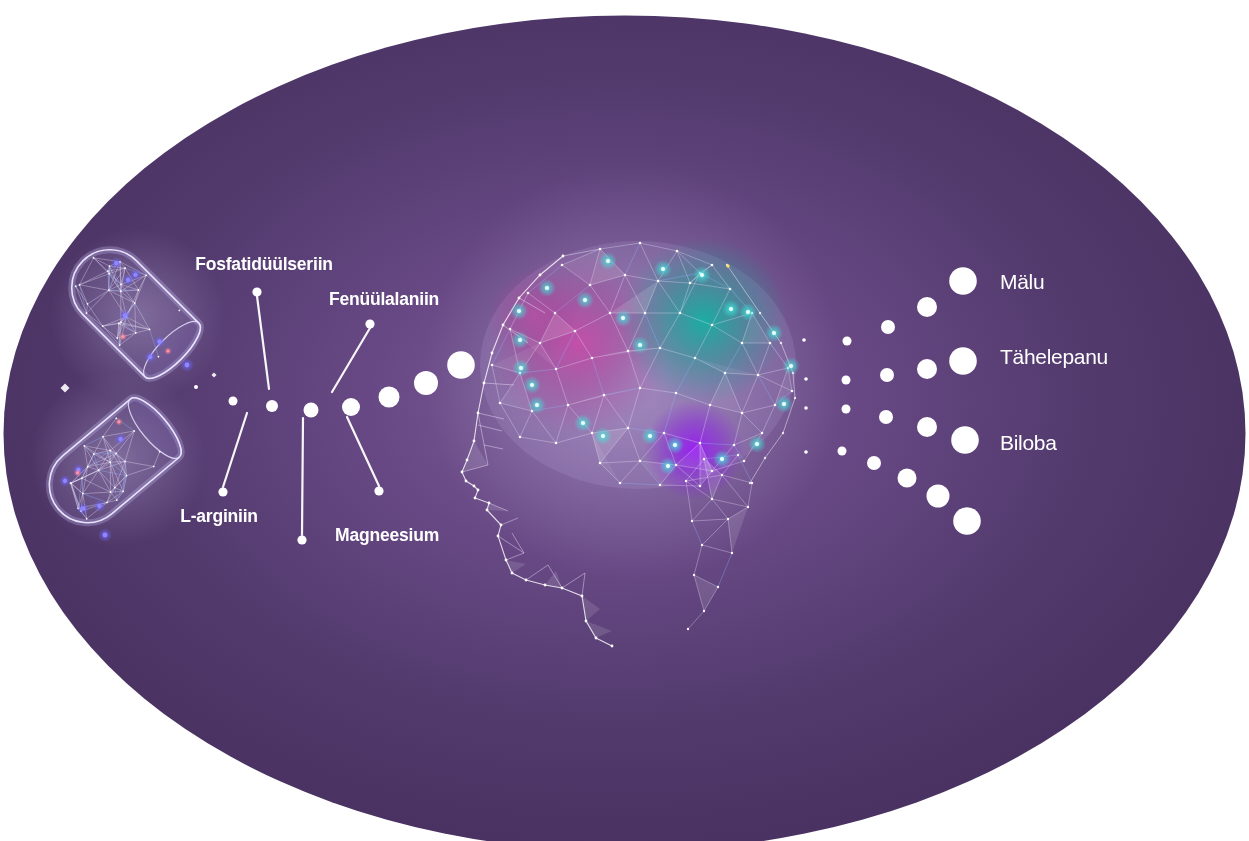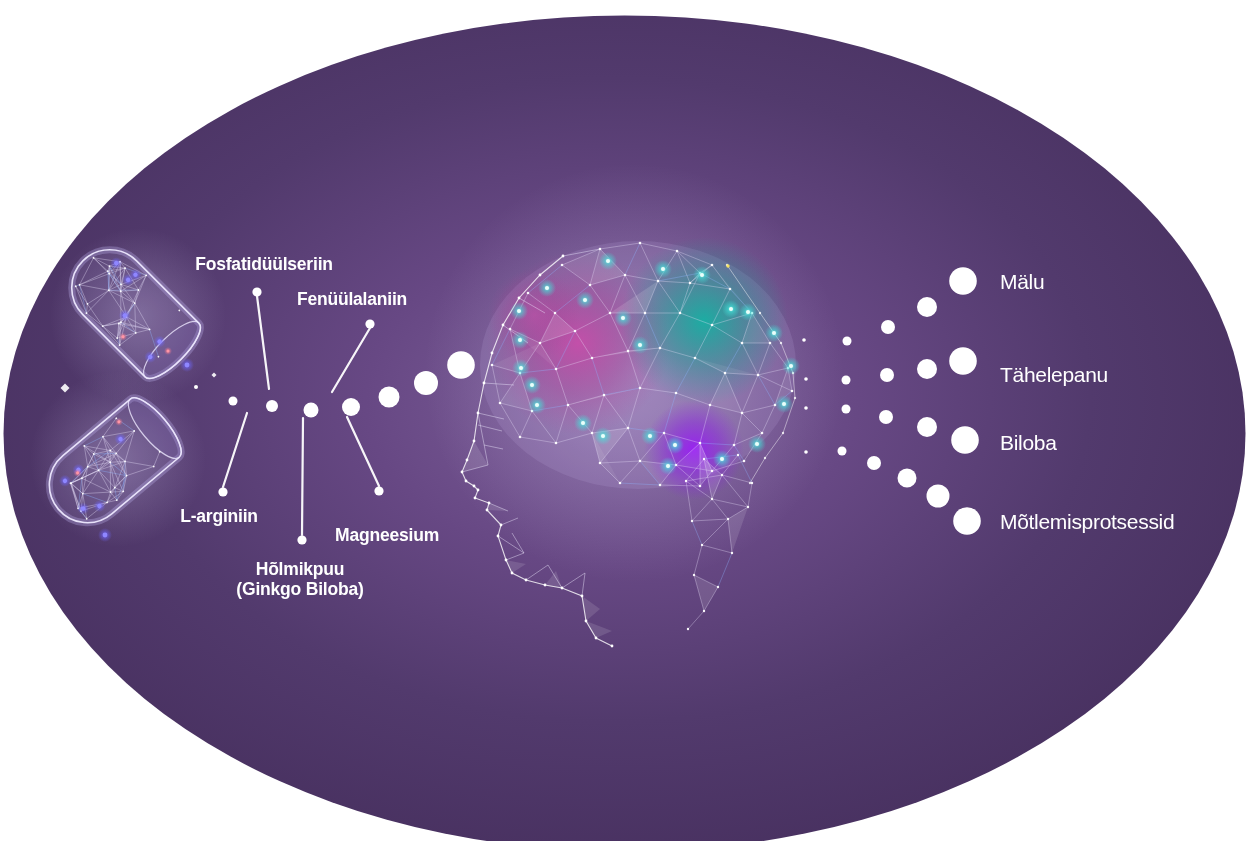--- a/index.html
+++ b/index.html
@@ -797,25 +797,20 @@
         <circle cx="967" cy="508" r="13.8" fill="#fff"></circle>
       </g>
   <g id="extras">
         <path d="M60.5,375 L65,370.5 L69.5,375 L65,379.5 Z" fill="#fff" opacity="0.9"></path>
         <path d="M211.5,362 L214,359.5 L216.5,362 L214,364.5 Z" fill="#fff" opacity="0.9"></path>
         <circle cx="728" cy="253" r="1.7" fill="#ffe95c" opacity="0.9"></circle>
       </g>
 </svg>
 
 <div class="label ing" style="left:264px;top:251px">Fosfatidüülseriin</div>
-<div class="label ing" style="left:352px;top:286px">Fenüülalaniin</div>
+<div class="label ing" style="left:384px;top:286px">Fenüülalaniin</div>
 <div class="label ing" style="left:219px;top:503px">L-arginiin</div>
-<div class="label ing" style="left:300px;top:566px">
-  <div>Hõlmikpuu</div>
-  <div>(Ginkgo Biloba)</div>
+<div class="label ing" style="left:387px;top:522px">Magneesium</div>
+
+<div class="label ben" style="left:1000px;top:269px">Mälu</div>
+<div class="label ben" style="left:1000px;top:344px">Tähelepanu</div>
+<div class="label ben" style="left:1000px;top:430px">Biloba</div>
 </div>
-<div class="label ing" style="left:387px;top:522px">Magneesium</div>
-
-<div class="label ben" style="left:1000px;top:269px">Mälu</div>
-<div class="label ben" style="left:1000px;top:362px">Tähelepanu</div>
-<div class="label ben" style="left:1000px;top:430px">Biloba</div>
-<div class="label ben" style="left:1000px;top:509px">Mõtlemisprotsessid</div>
-</div>
 
 </body></html>

